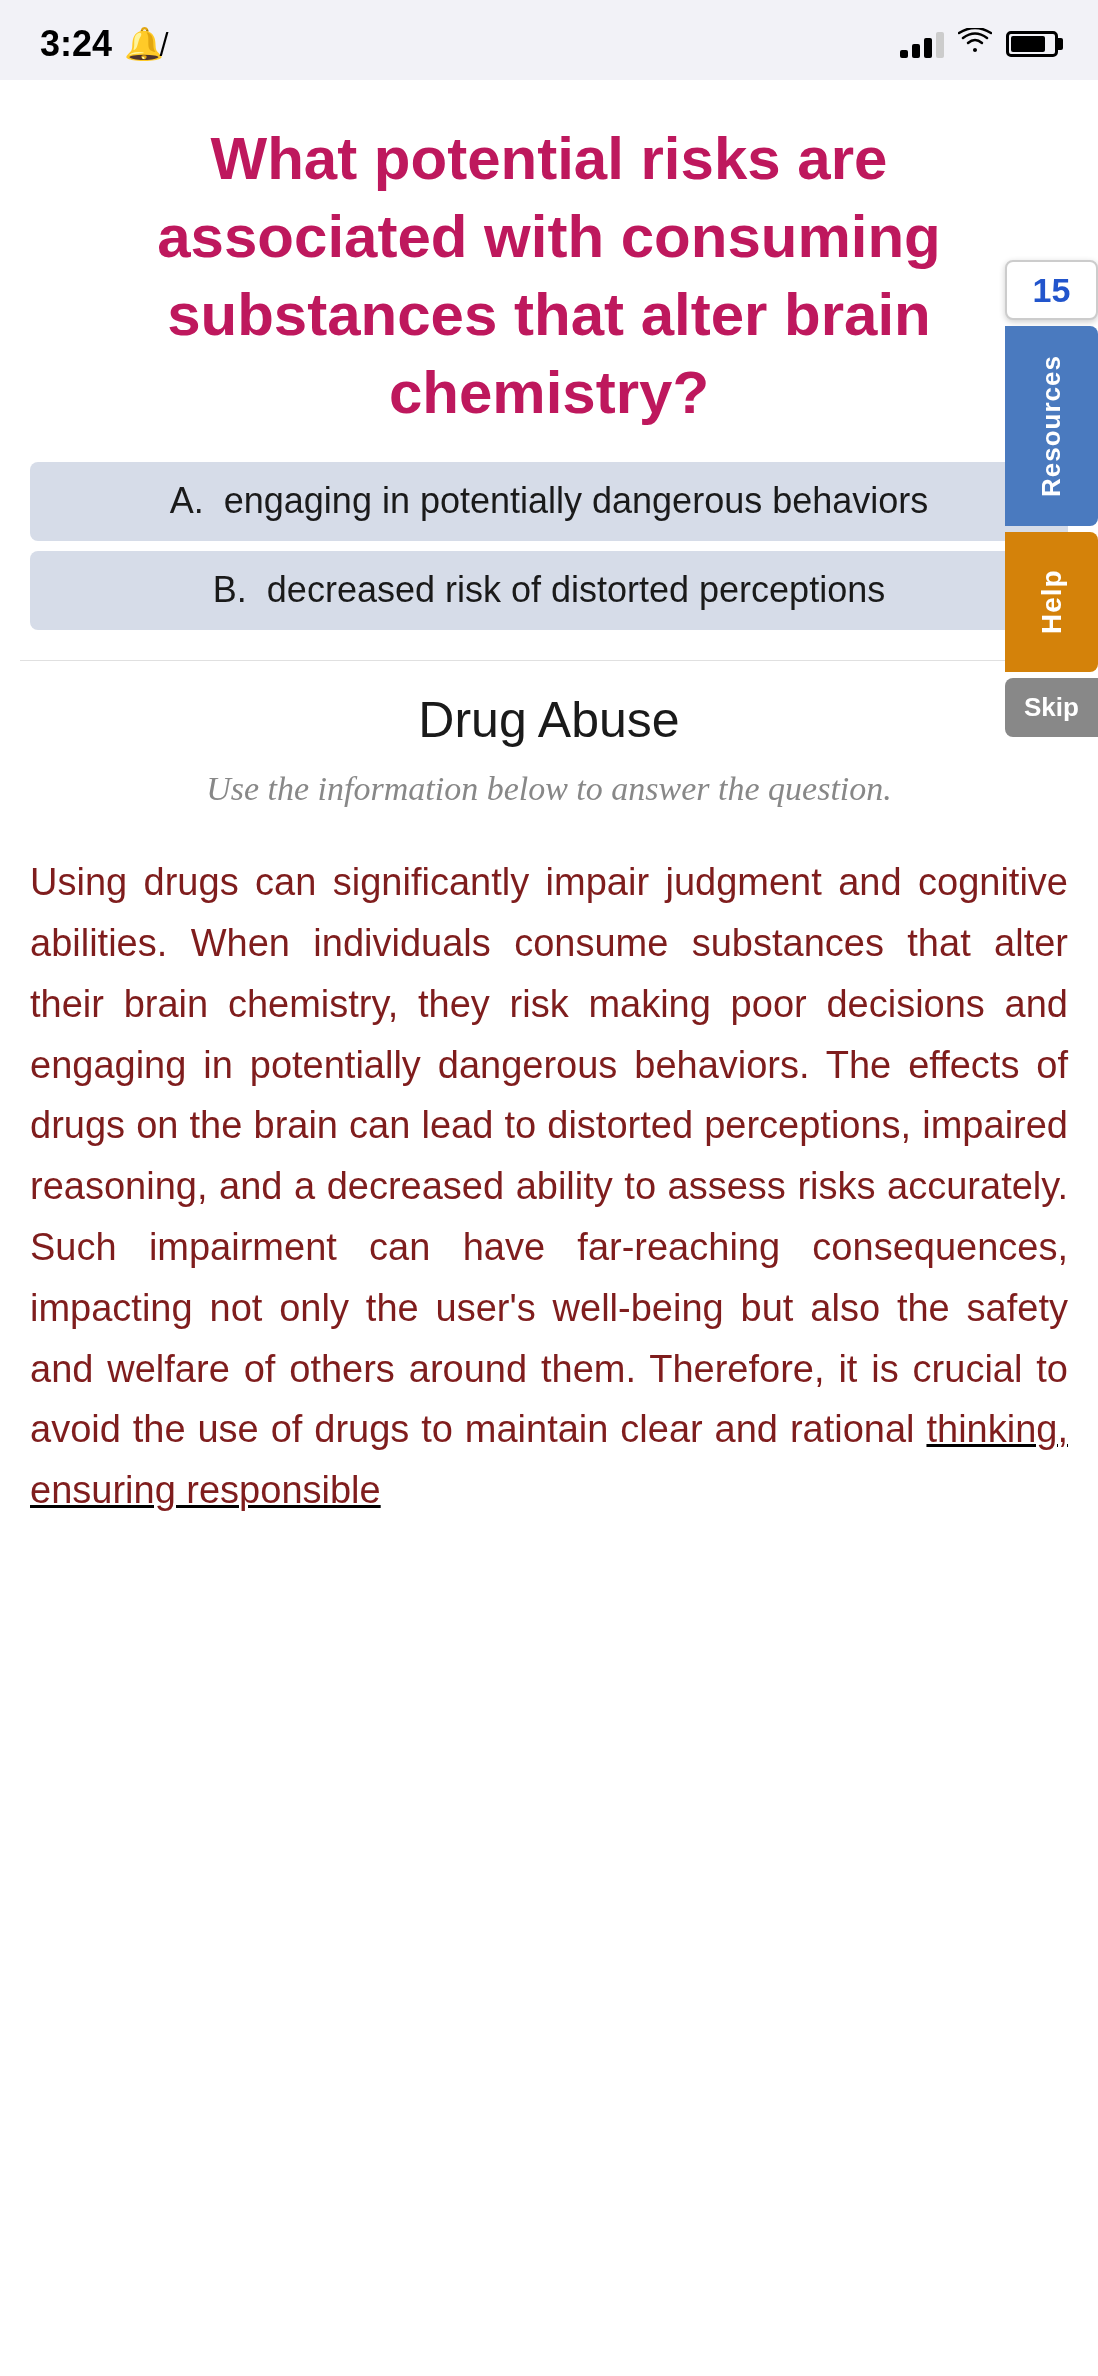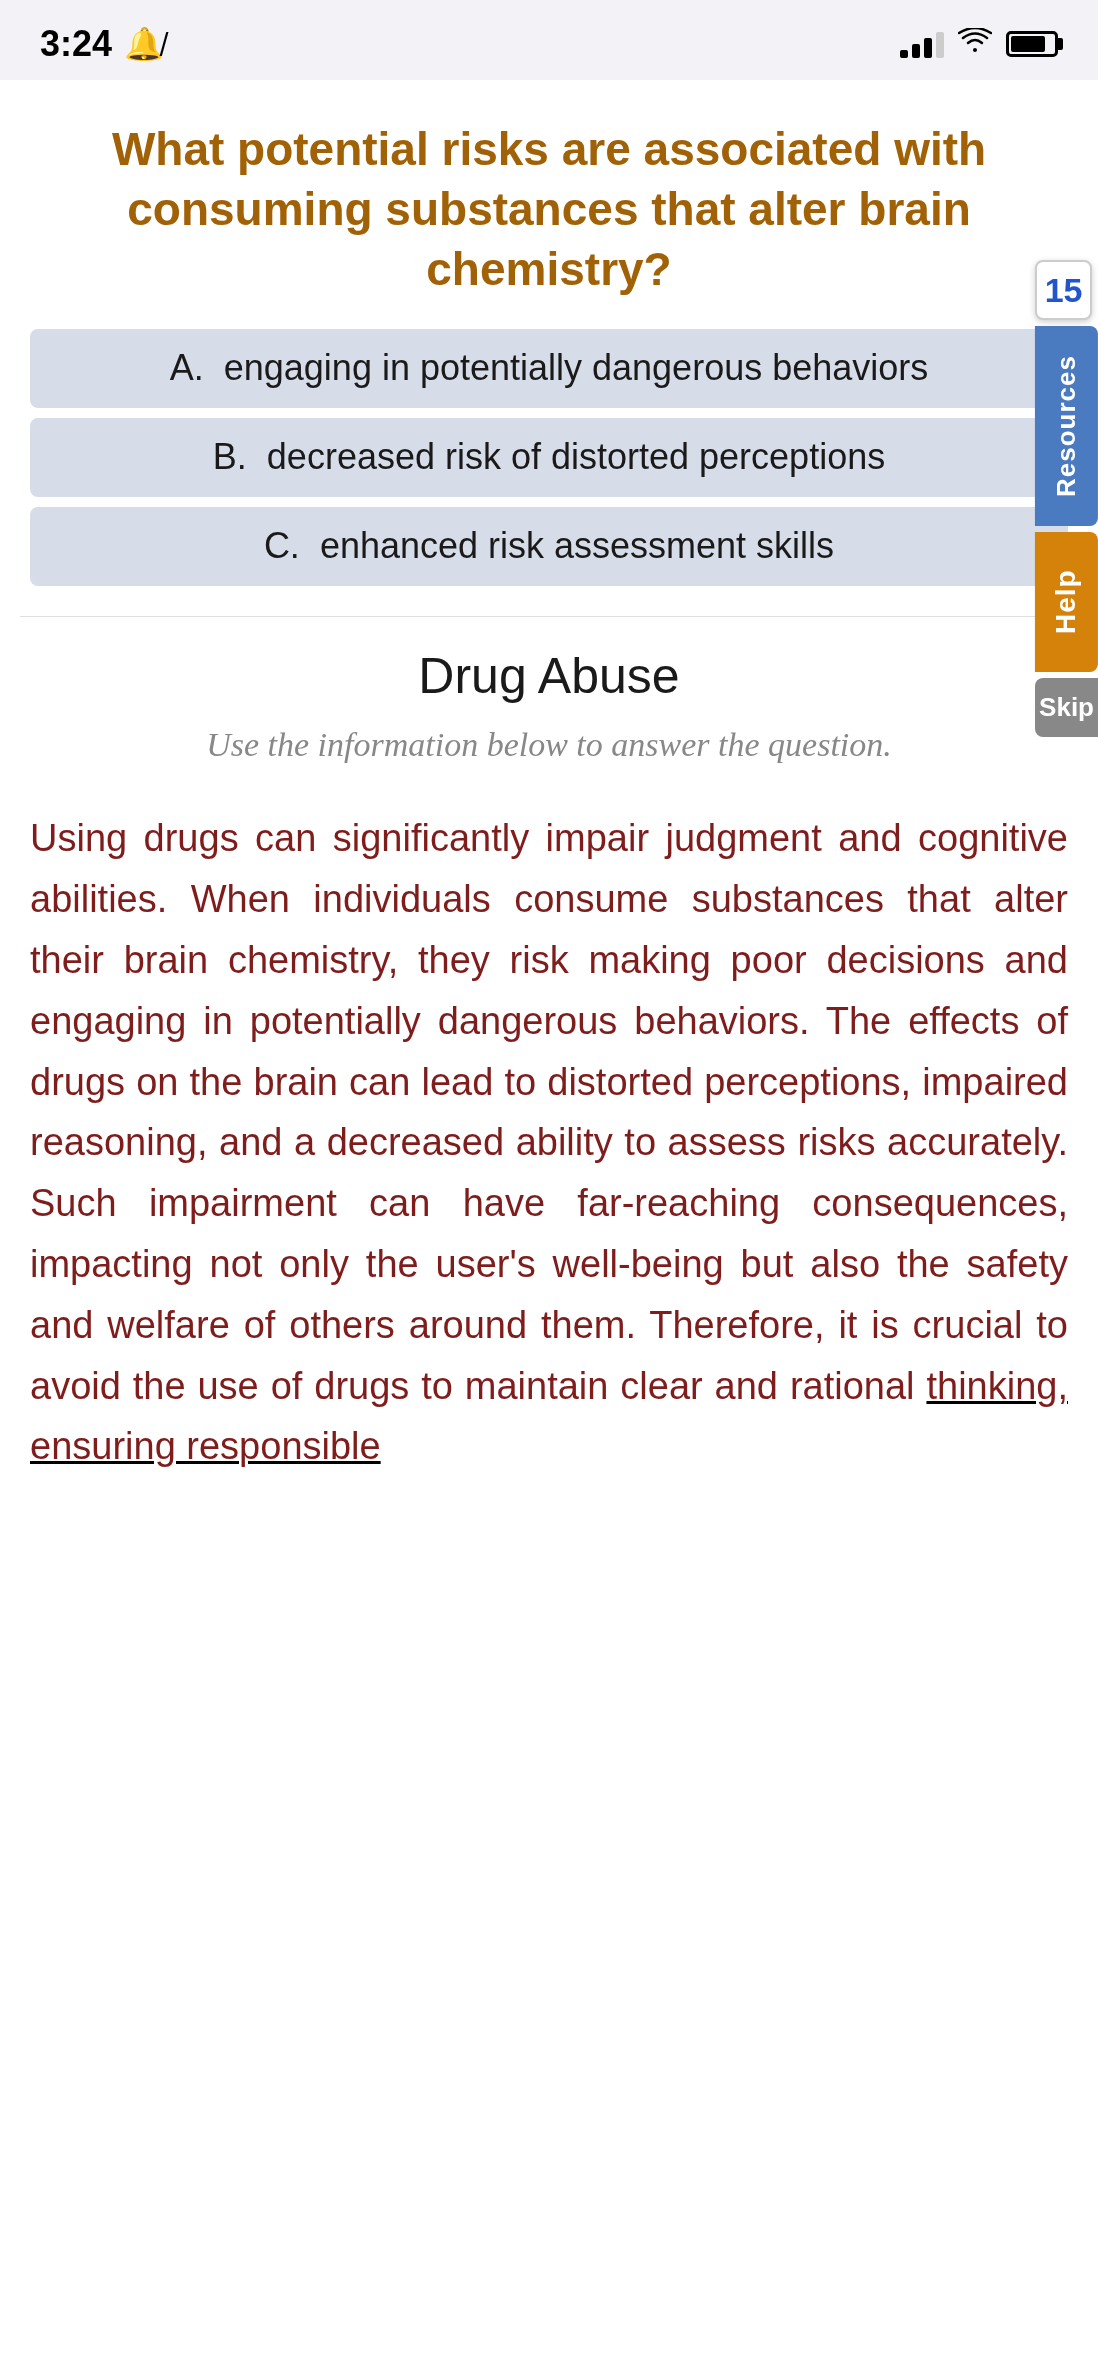--- a/index.html
+++ b/index.html
@@ -92,23 +92,23 @@
     
     .main-content {
       background-color: #ffffff;
       min-height: calc(2376px - 80px);
       position: relative;
       padding: 30px 20px 40px 20px;
     }
 
     
     .question-text {
-      font-size: 46px;
-      font-weight: 600;
-      color: #a16207;
+      font-size: 60px;
+      font-weight: 600;
+      color: #be185d;
       text-align: center;
       line-height: 1.3;
       padding: 10px 40px 30px 40px;
     }
 
     
     .answer-options {
       display: flex;
       flex-direction: column;
       gap: 10px;
@@ -137,21 +137,21 @@
       display: flex;
       flex-direction: column;
       gap: 6px;
       z-index: 10;
     }
 
     .badge-15 {
       background-color: #ffffff;
       border: 2px solid #ccc;
       border-radius: 8px;
-      width: 57px;
+      width: 93px;
       height: 60px;
       display: flex;
       align-items: center;
       justify-content: center;
       font-size: 34px;
       font-weight: 700;
       color: #2255cc;
       box-shadow: 0 2px 6px rgba(0,0,0,0.2);
     }
 
@@ -293,23 +293,20 @@
 
   <div class="question-text">What potential risks are associated with consuming substances that alter brain chemistry?</div>
 
   <div class="answer-options">
     <button class="answer-option">
       <span>A.&nbsp;&nbsp;</span><span>engaging in potentially dangerous behaviors</span>
     </button>
     <button class="answer-option">
       <span>B.&nbsp;&nbsp;</span><span>decreased risk of distorted perceptions</span>
     </button>
-    <button class="answer-option">
-      <span>C.&nbsp;&nbsp;</span><span>enhanced risk assessment skills</span>
-    </button>
   </div>
 
   <hr class="section-divider">
 
   <h2 class="section-title">Drug Abuse</h2>
   <p class="section-subtitle">Use the information below to answer the question.</p>
 
   <p class="body-text">
     Using drugs can <span>significantly</span> impair judgment and cognitive abilities. When individuals consume substances that alter their brain chemistry, they risk making poor decisions and engaging in potentially dangerous behaviors. The effects of drugs on the brain can lead to distorted perceptions, impaired reasoning, and a decreased ability to assess risks accurately. Such impairment can have far-reaching consequences, impacting not only the user's well-being but also the safety and welfare of others around them. Therefore, it is crucial to avoid the use of drugs to maintain clear and rational <span class="highlight-underline">thinking, ensuring responsible</span>
   </p>

